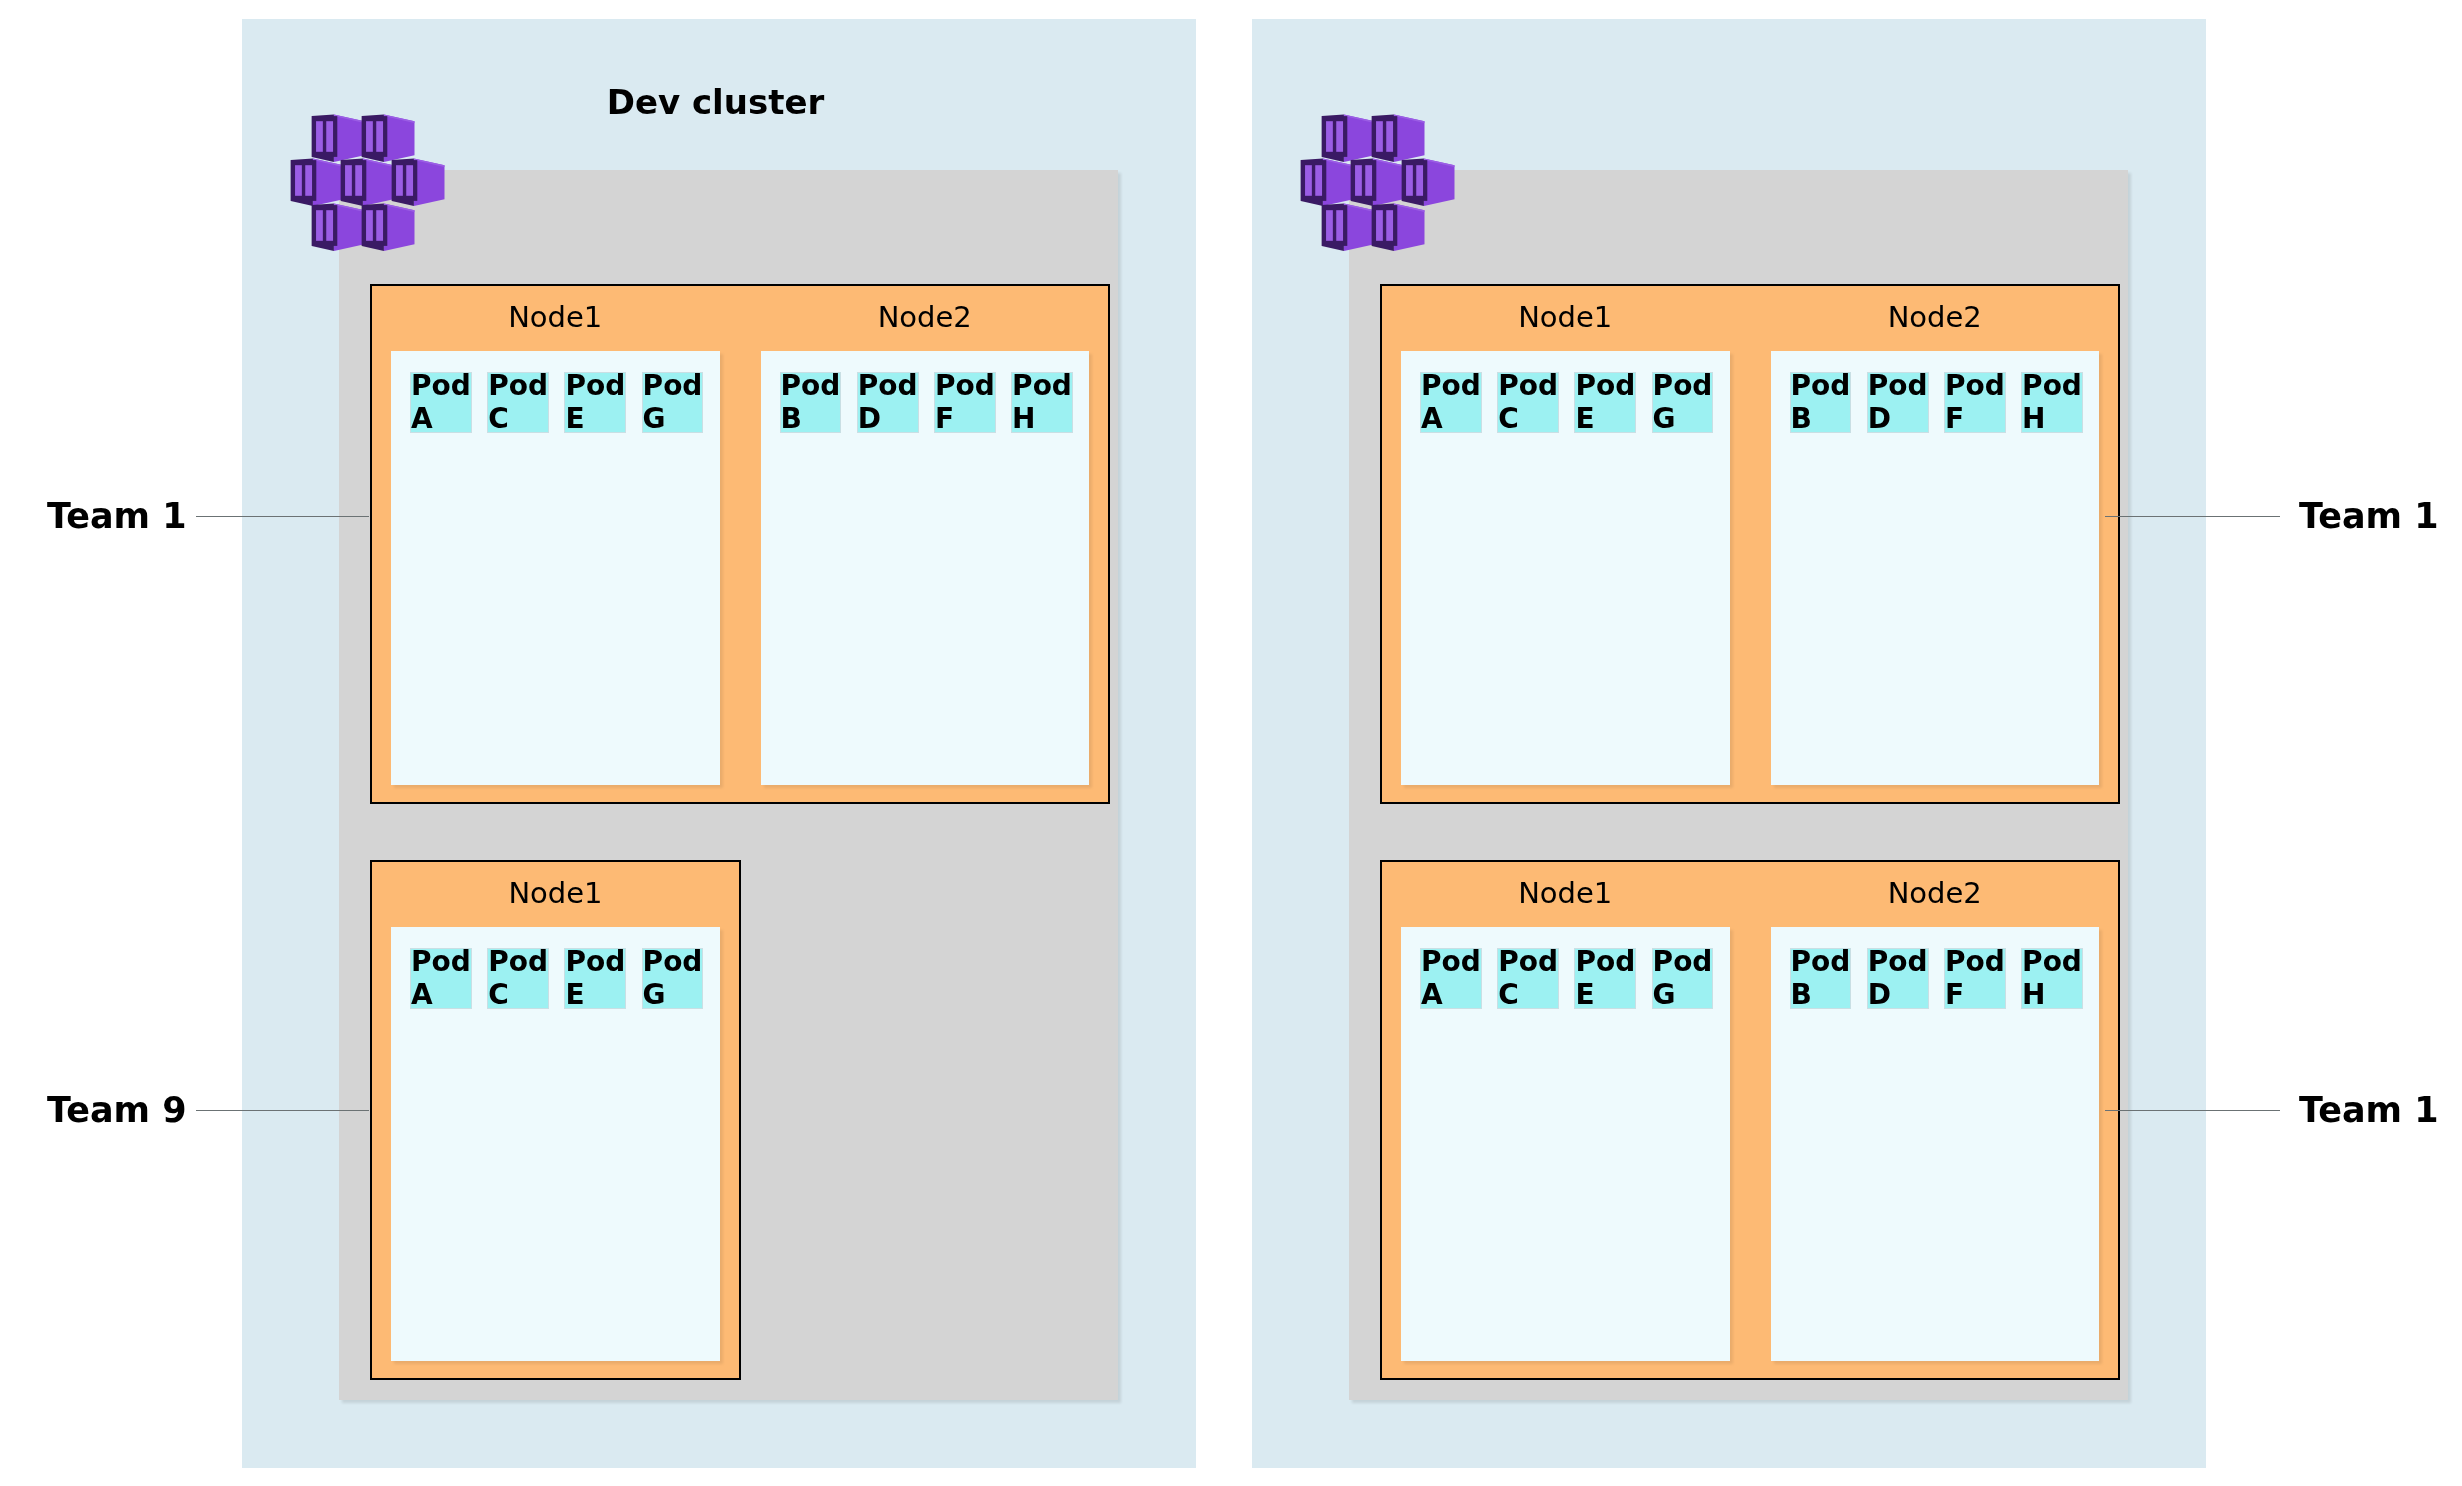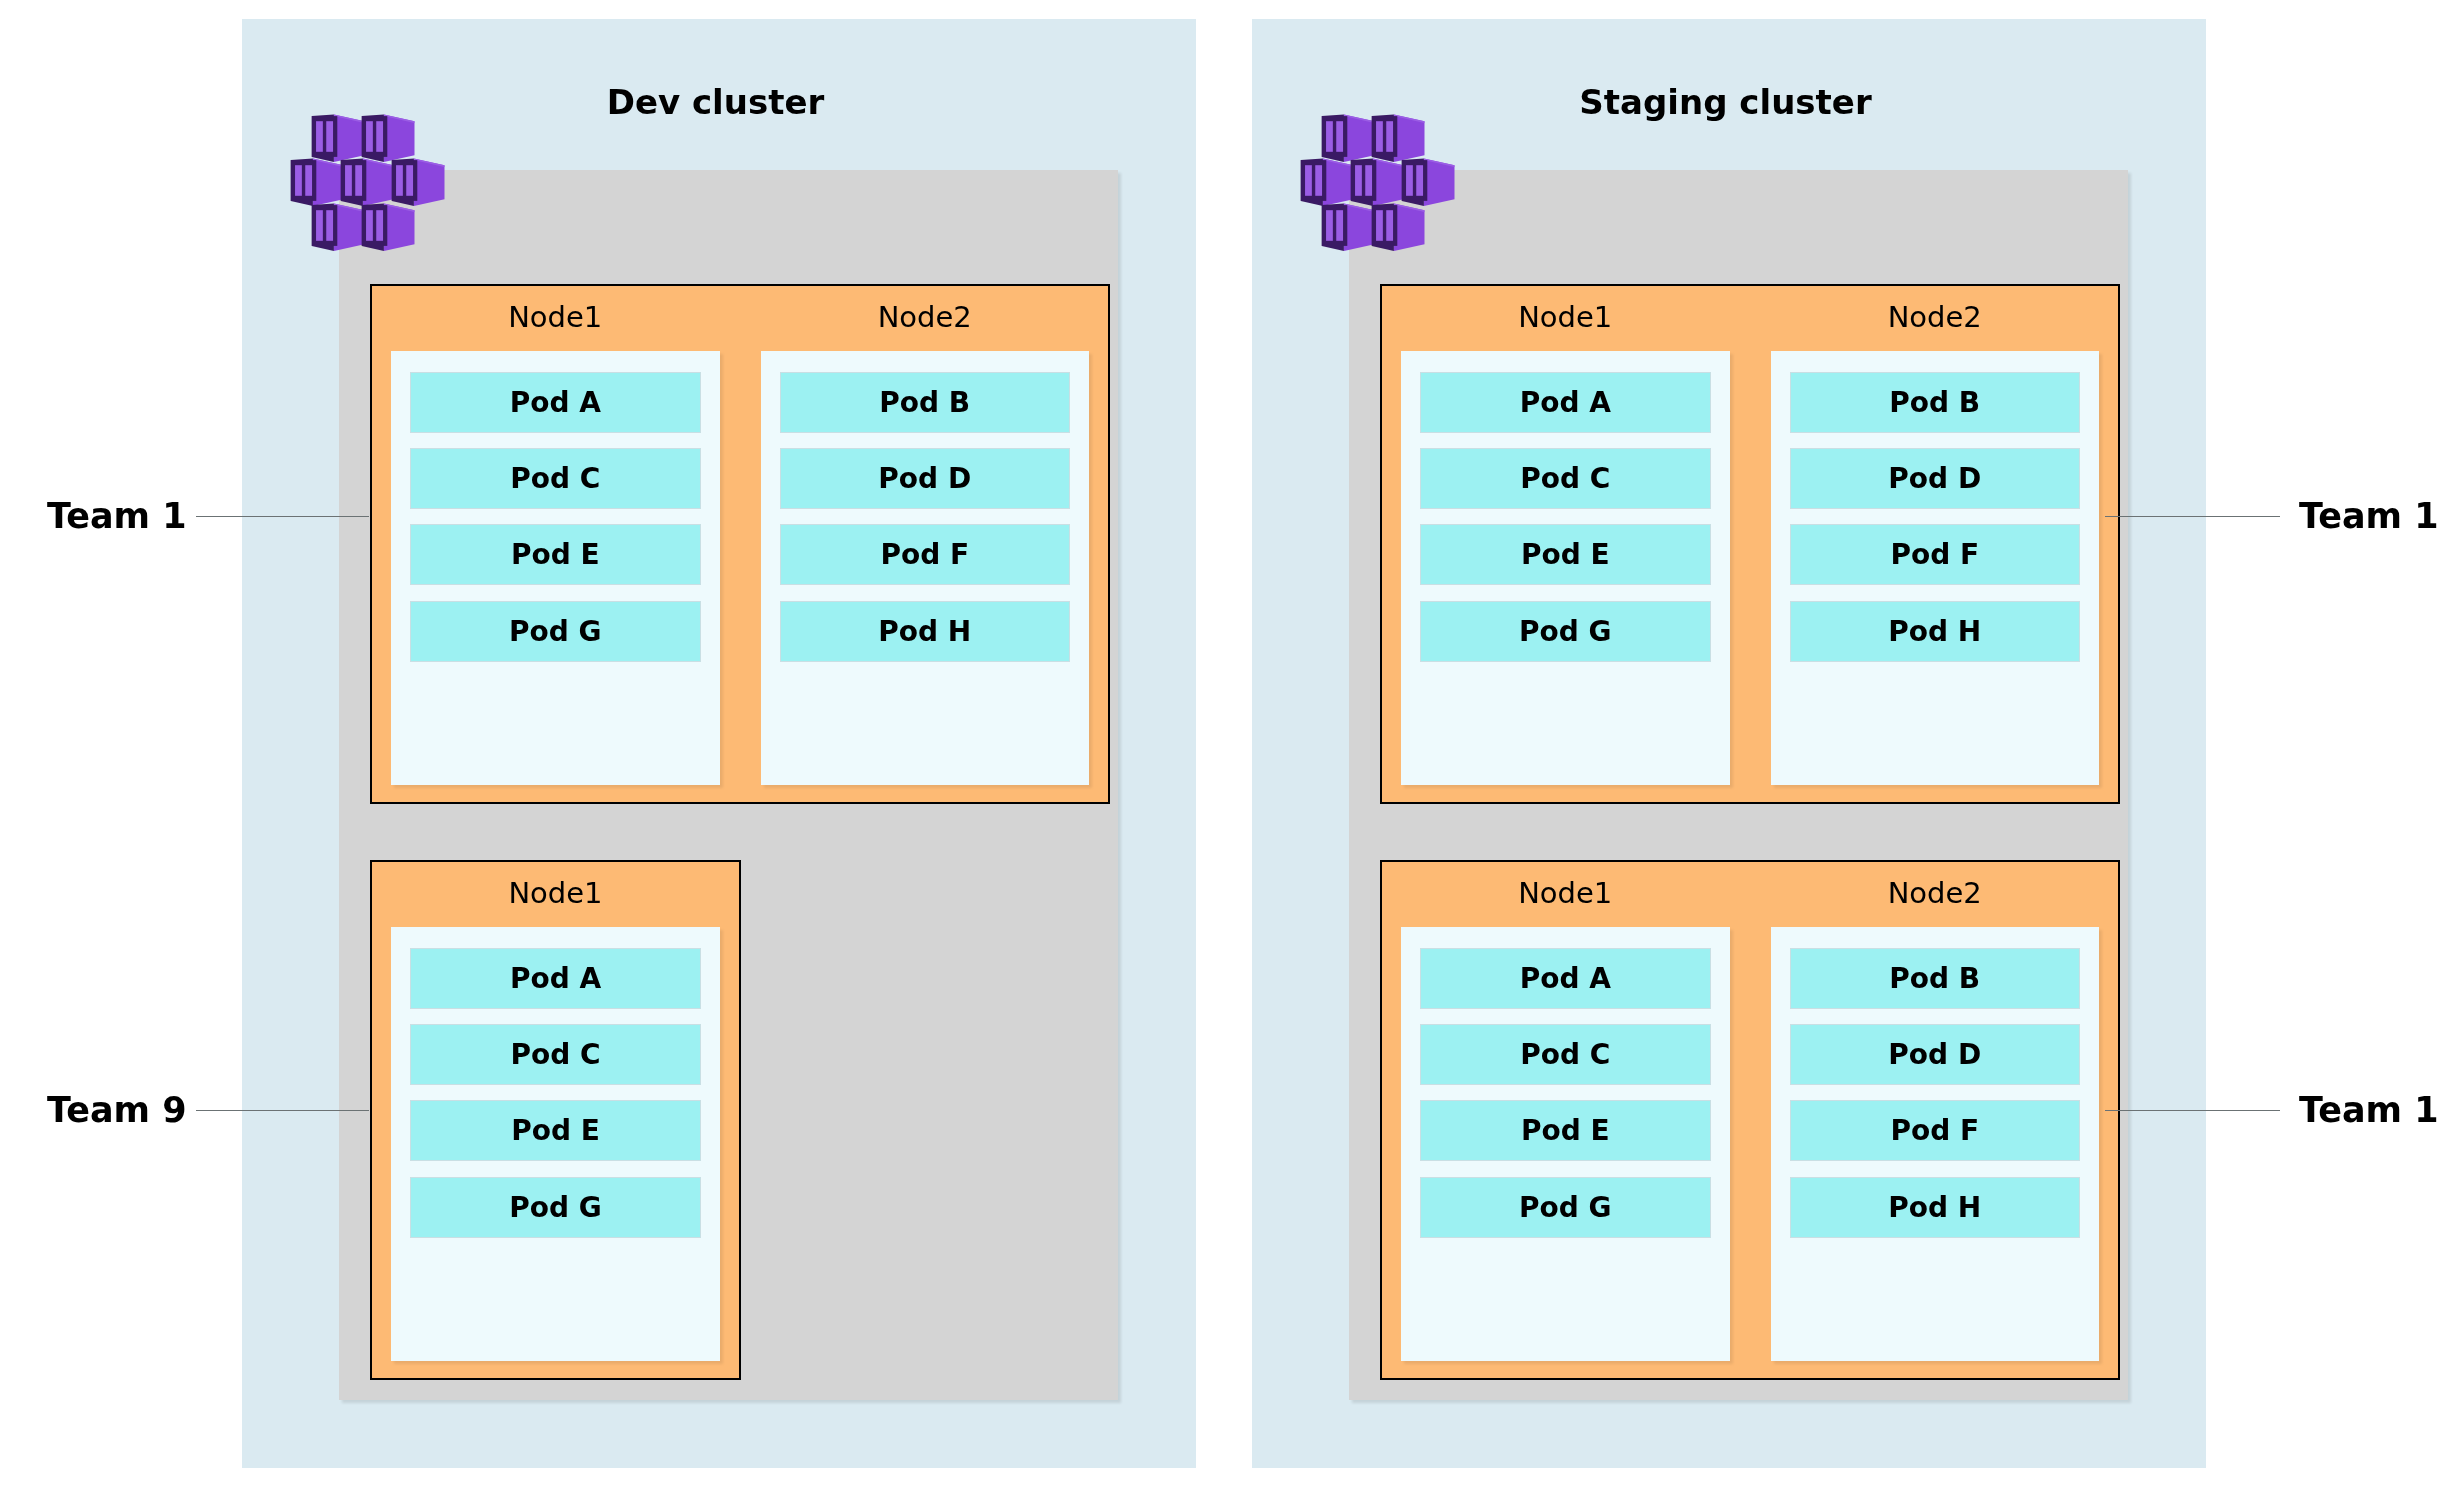--- a/index.html
+++ b/index.html
@@ -77,21 +77,21 @@
     color:#000000;
     line-height:38px;
     height:53px;
     flex:0 0 auto;
   }
   .node-inner{
     flex:1 1 auto;
     background:#eefafd;
     box-shadow:2.6px 2.6px 2.6px rgba(0,0,0,0.08);
     display:flex;
-    flex-direction:column;
+    flex-direction:row;
     justify-content:flex-start;
     padding:20.5px 19px 20.5px 19px;
     box-sizing:border-box;
     gap:15.4px;
   }
   .pod{
     background:#9cf1f2;
     border:1.7px solid #c9dfe4;
     box-sizing:border-box;
     height:61px;
@@ -169,21 +169,20 @@
               <div class="pod">Pod G</div>
             </div>
           </div>
         </div>
       </div>
 
     </div>
   </div>
 
   <div class="cluster-panel" id="staging-cluster-panel">
-    <div class="cluster-title">Staging cluster</div>
 
     <div class="cluster-body" id="staging-cluster-body">
 
       <div class="node-group" id="stg-group-top">
         <div class="node-cols">
           <div class="node-col">
             <div class="node-label">Node1</div>
             <div class="node-inner">
               <div class="pod">Pod A</div>
               <div class="pod">Pod C</div>

